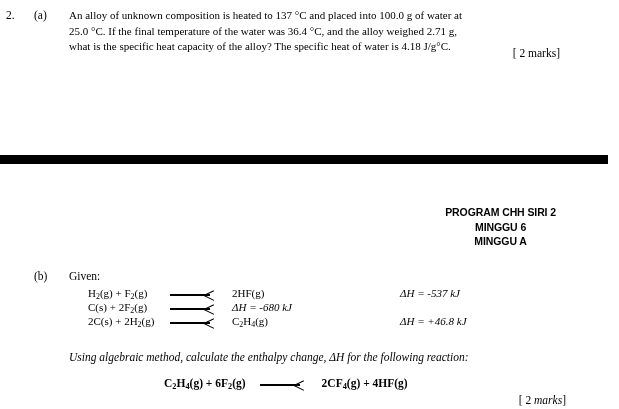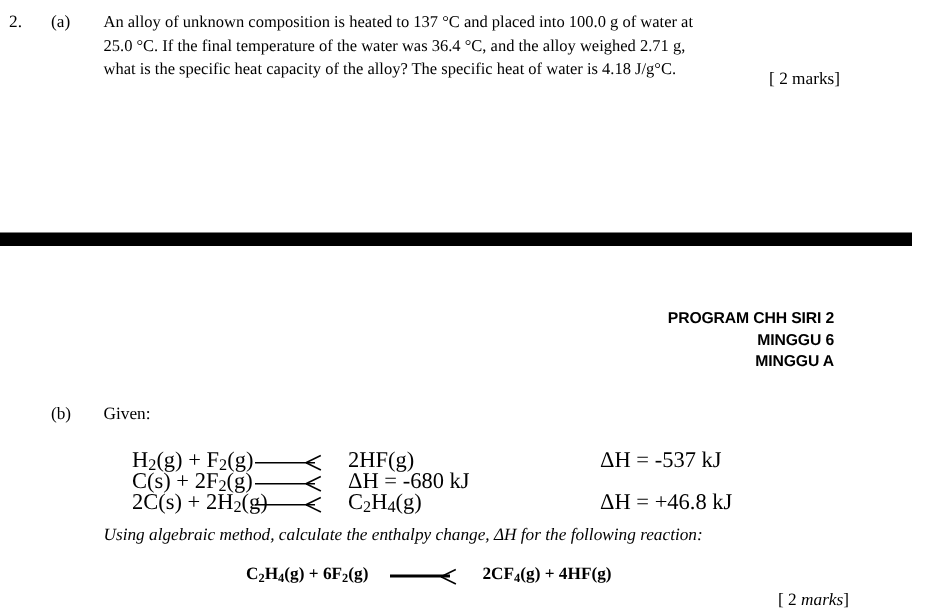--- a/index.html
+++ b/index.html
@@ -68,21 +68,21 @@
     width: 608px;
     height: 9px;
     background: #000000;
   }
 
   
   .program-header {
     position: absolute;
     right: 63px;
     top: 205px;
-    text-align: right;
+    text-align: center;
     font-family: "Liberation Sans", "DejaVu Sans", sans-serif;
     font-weight: bold;
     font-size: 10.5px;
     line-height: 14.5px;
     letter-spacing: -0.1px;
   }
   .program-header span { display: block; white-space: nowrap; }
 
   
   .q-part-b {
@@ -97,22 +97,21 @@
     left: 69px;
     top: 269px;
     font-size: 11.5px;
     line-height: 15px;
   }
 
   .eq-block {
     position: absolute;
     left: 88px;
     top: 287px;
-    font-size: 15px;
-    margin-top: 12px;
+    font-size: 11px;
   }
   .eq-row {
     display: flex;
     align-items: baseline;
     height: 14px;
     white-space: nowrap;
   }
   .eq-left {
     width: 82px;
     display: inline-block;
@@ -121,20 +120,21 @@
     width: 62px;
     display: inline-block;
     position: relative;
   }
   .eq-right {
     width: 168px;
     display: inline-block;
   }
   .eq-dh {
     display: inline-block;
+    font-style: italic;
   }
 
   
   .arrow {
     position: relative;
     display: inline-block;
     width: 56px;
     height: 10px;
     vertical-align: middle;
   }

